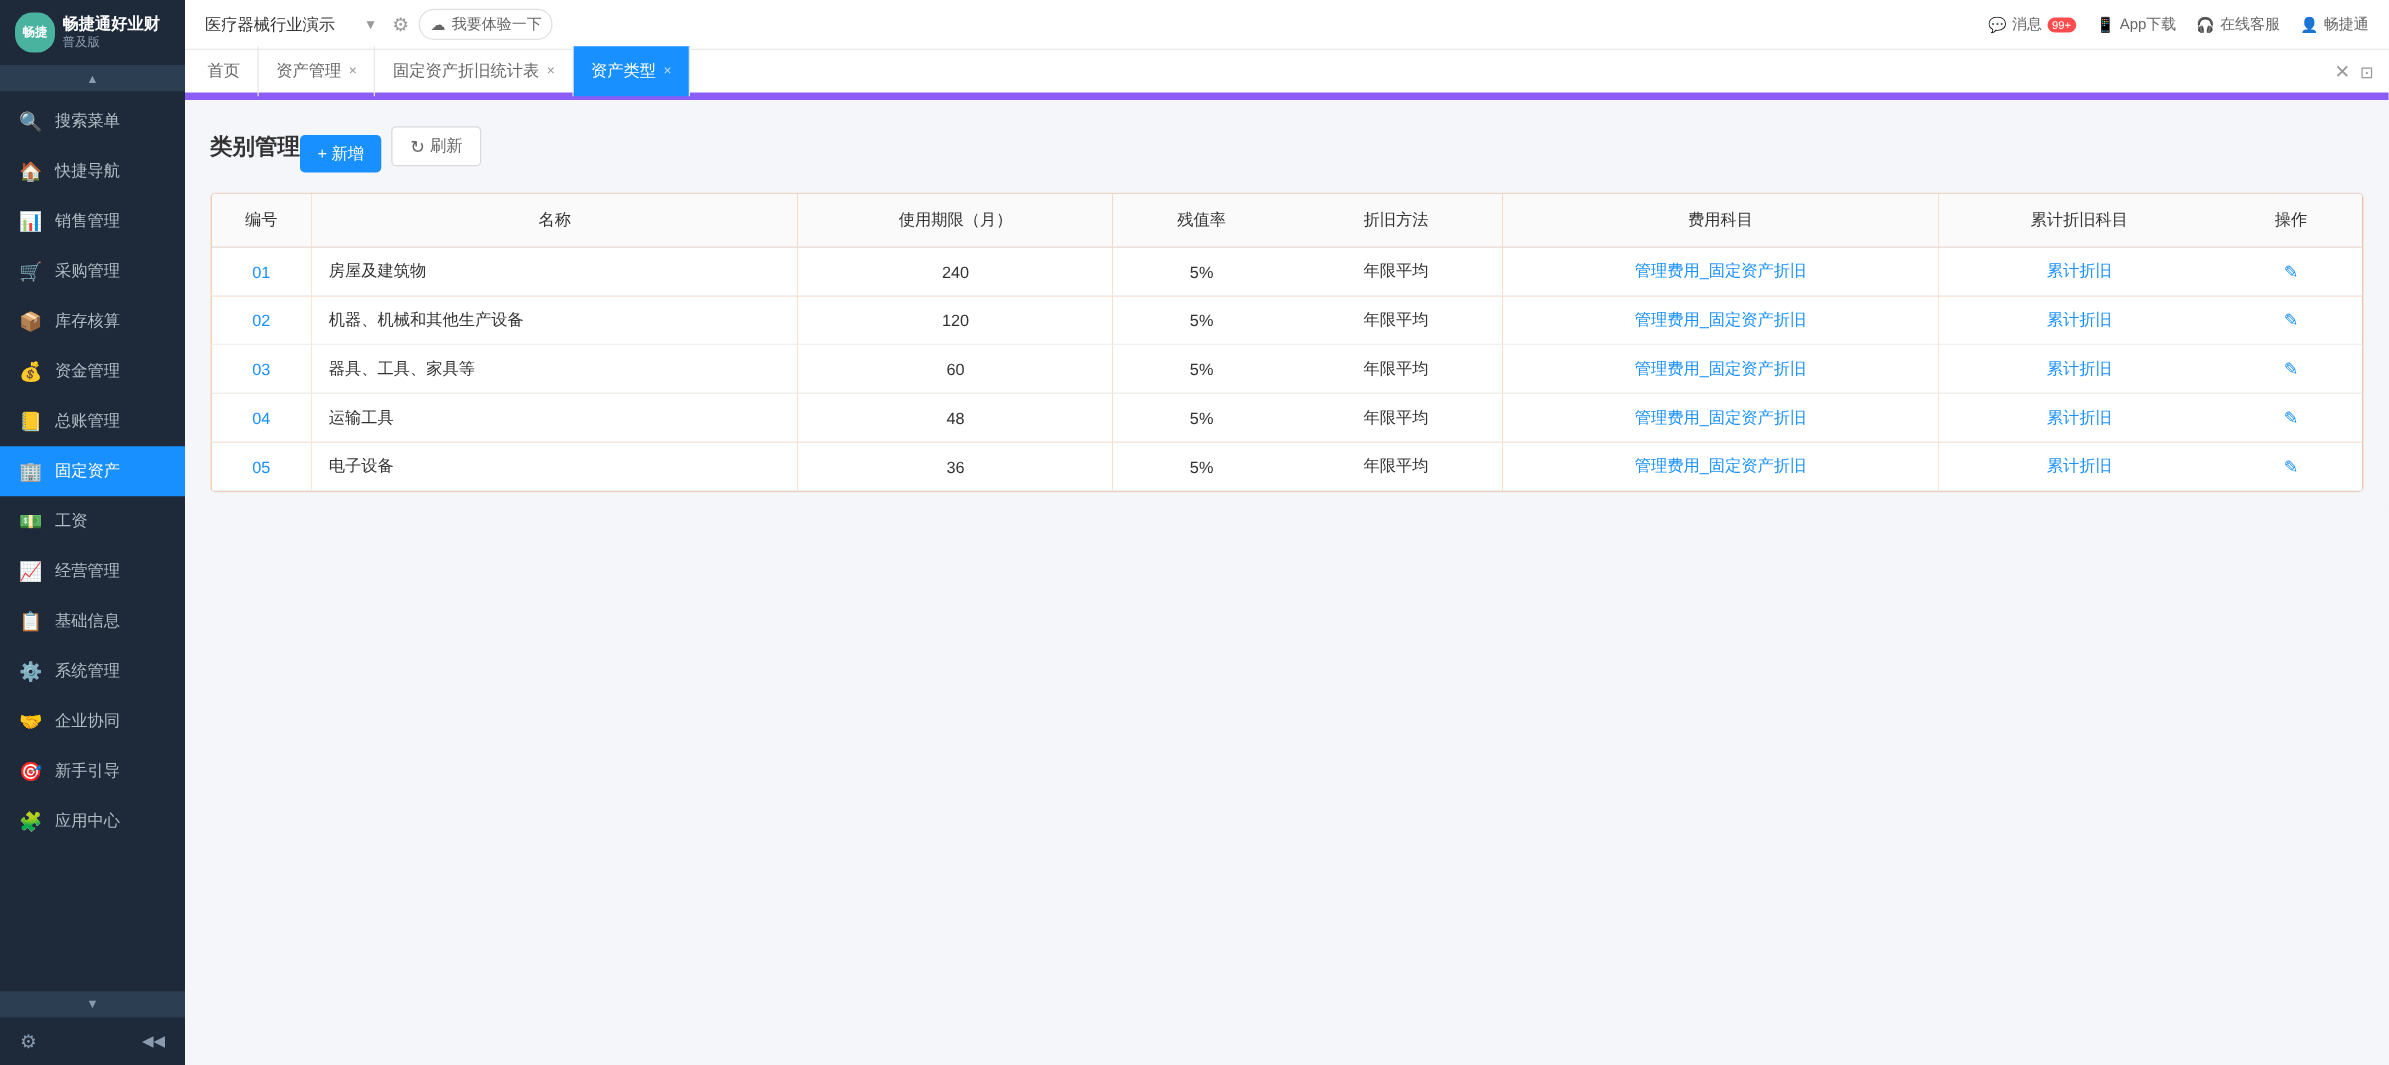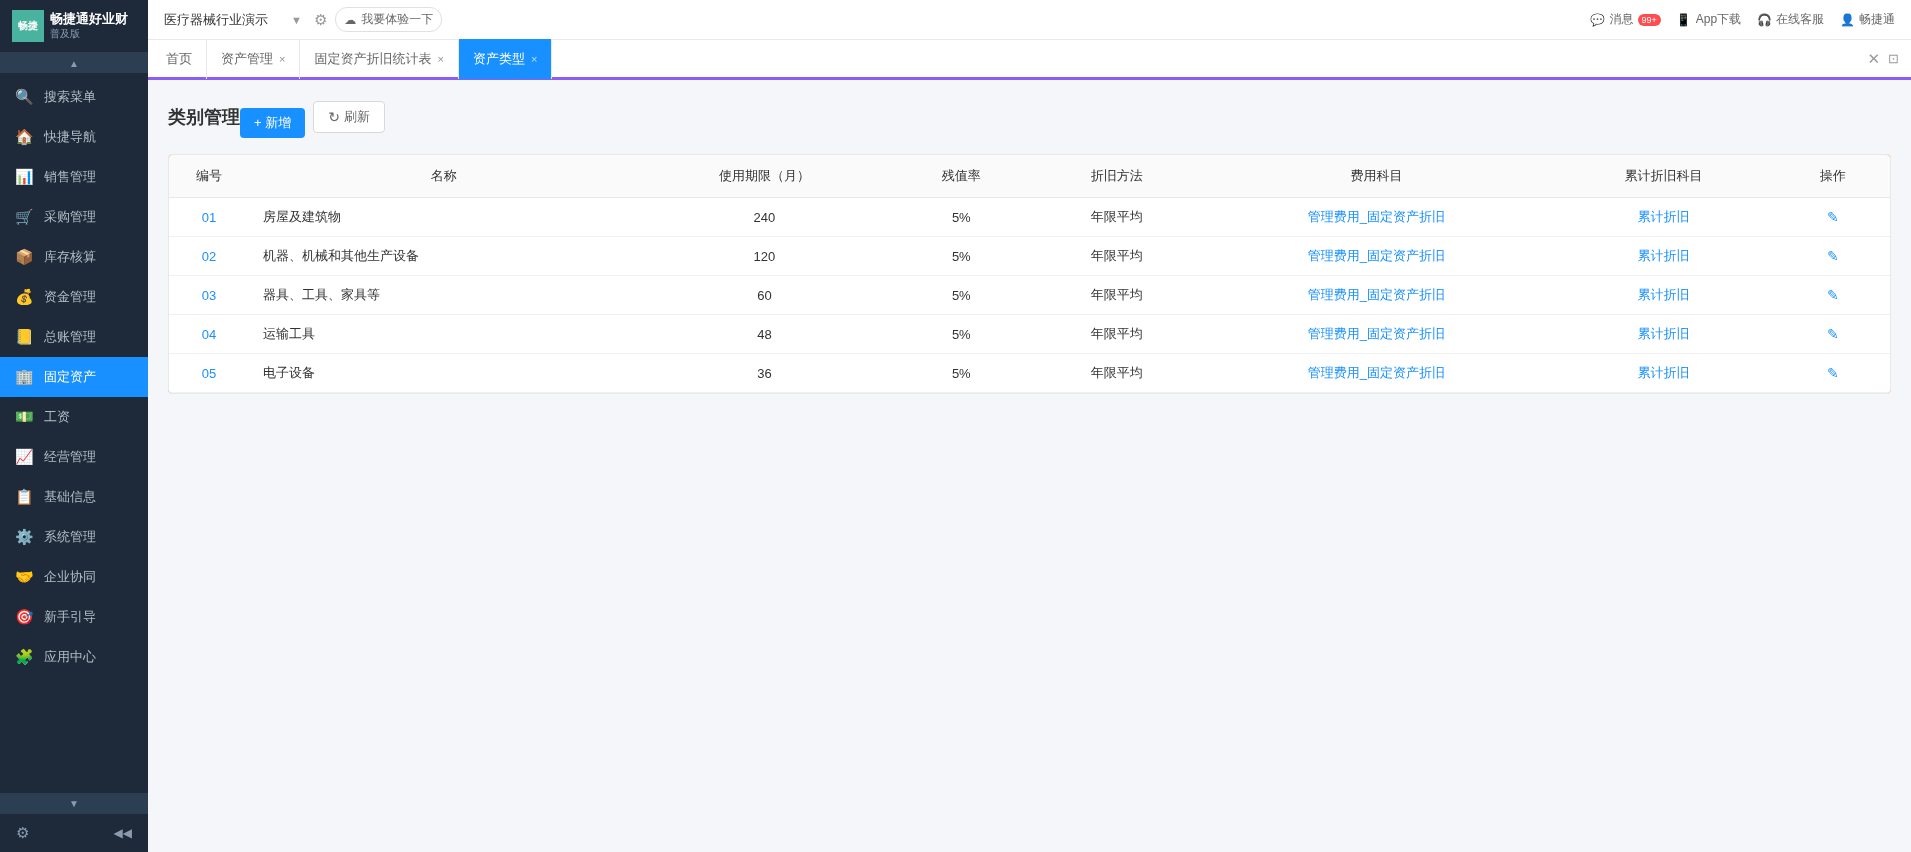--- a/index.html
+++ b/index.html
@@ -1,21 +1,21 @@
 <!DOCTYPE html>
 <html><head>
   <meta charset="utf-8">
   <style>
     * { margin: 0; padding: 0; box-sizing: border-box; }
     body { font-family: "Microsoft YaHei", "PingFang SC", sans-serif; font-size: 13px; background: #f0f2f5; display: flex; height: 852px; overflow: hidden; }
 
     
     .sidebar { width: 148px; background: #1e2a3a; display: flex; flex-direction: column; height: 100%; flex-shrink: 0; }
     .sidebar-logo { padding: 10px 12px; display: flex; align-items: center; gap: 6px; border-bottom: 1px solid #2c3e52; }
-    .sidebar-logo-icon { width: 32px; height: 32px; background: #4ab3a0; border-radius: 0; display: flex; align-items: center; justify-content: center; color: white; font-size: 11px; font-weight: bold; }
+    .sidebar-logo-icon { width: 32px; height: 32px; background: #4ab3a0; border-radius: 14px; display: flex; align-items: center; justify-content: center; color: white; font-size: 11px; font-weight: bold; }
     .sidebar-logo-text { color: white; font-size: 13px; font-weight: bold; line-height: 1.3; }
     .sidebar-logo-sub { color: #8a9bb0; font-size: 10px; }
     .sidebar-nav { flex: 1; overflow-y: auto; padding: 4px 0; }
     .sidebar-nav::-webkit-scrollbar { width: 4px; }
     .sidebar-nav::-webkit-scrollbar-thumb { background: #3a4d62; border-radius: 2px; }
     .nav-item { display: flex; align-items: center; gap: 10px; padding: 11px 16px; color: #b0bec5; cursor: pointer; transition: background 0.2s; font-size: 13px; }
     .nav-item.active { background: #1890ff; color: #fff; }
     .nav-item .nav-icon { width: 18px; height: 18px; display: flex; align-items: center; justify-content: center; font-size: 15px; }
     .sidebar-footer { padding: 10px 16px; display: flex; align-items: center; justify-content: space-between; border-top: 1px solid #2c3e52; }
     .sidebar-footer-icon { color: #8a9bb0; font-size: 15px; cursor: pointer; }
@@ -30,21 +30,21 @@
     .topbar-left { display: flex; align-items: center; gap: 8px; }
     .company-selector { display: flex; align-items: center; gap: 23px; font-size: 13px; color: #333; cursor: pointer; }
     .company-selector .arrow { color: #999; font-size: 11px; }
     .settings-icon { color: #999; font-size: 15px; cursor: pointer; margin-left: 4px; }
     .experience-btn { display: flex; align-items: center; gap: 5px; color: #666; font-size: 12px; cursor: pointer; padding: 3px 8px; border-radius: 12px; border: 1px solid #e0e0e0; }
     .topbar-right { display: flex; align-items: center; gap: 16px; }
     .topbar-right-item { display: flex; align-items: center; gap: 4px; font-size: 12px; color: #666; cursor: pointer; position: relative; }
     .badge-plus { background: #ff4d4f; color: white; font-size: 9px; border-radius: 8px; padding: 1px 4px; }
 
     
-    .tabbar { height: 40px; background: #fff; display: flex; align-items: center; border-bottom: 3px solid #8b5cf6; padding: 0 12px; flex-shrink: 0; gap: 0; }
+    .tabbar { height: 40px; background: #fff; display: flex; align-items: center; border-bottom: 6px solid #8b5cf6; padding: 0 12px; flex-shrink: 0; gap: 0; }
     .tab { display: flex; align-items: center; gap: 6px; padding: 0 14px; height: 40px; font-size: 13px; color: #666; cursor: pointer; border-right: 1px solid #e8e8e8; white-space: nowrap; }
     .tab:first-child { padding-left: 6px; }
     .tab.active { background: #1890ff; color: #fff; border-radius: 0; }
     .tab .close-btn { font-size: 11px; color: inherit; opacity: 0.7; cursor: pointer; }
 
     
     .content { flex: 1; padding: 16px 20px; overflow-y: auto; background: #f5f6fa; }
     .page-header { display: flex; align-items: center; justify-content: flex-start; margin-bottom: 16px; }
     .page-title { font-size: 18px; font-weight: bold; color: #333; }
     .header-actions { display: flex; align-items: center; gap: 8px; }

